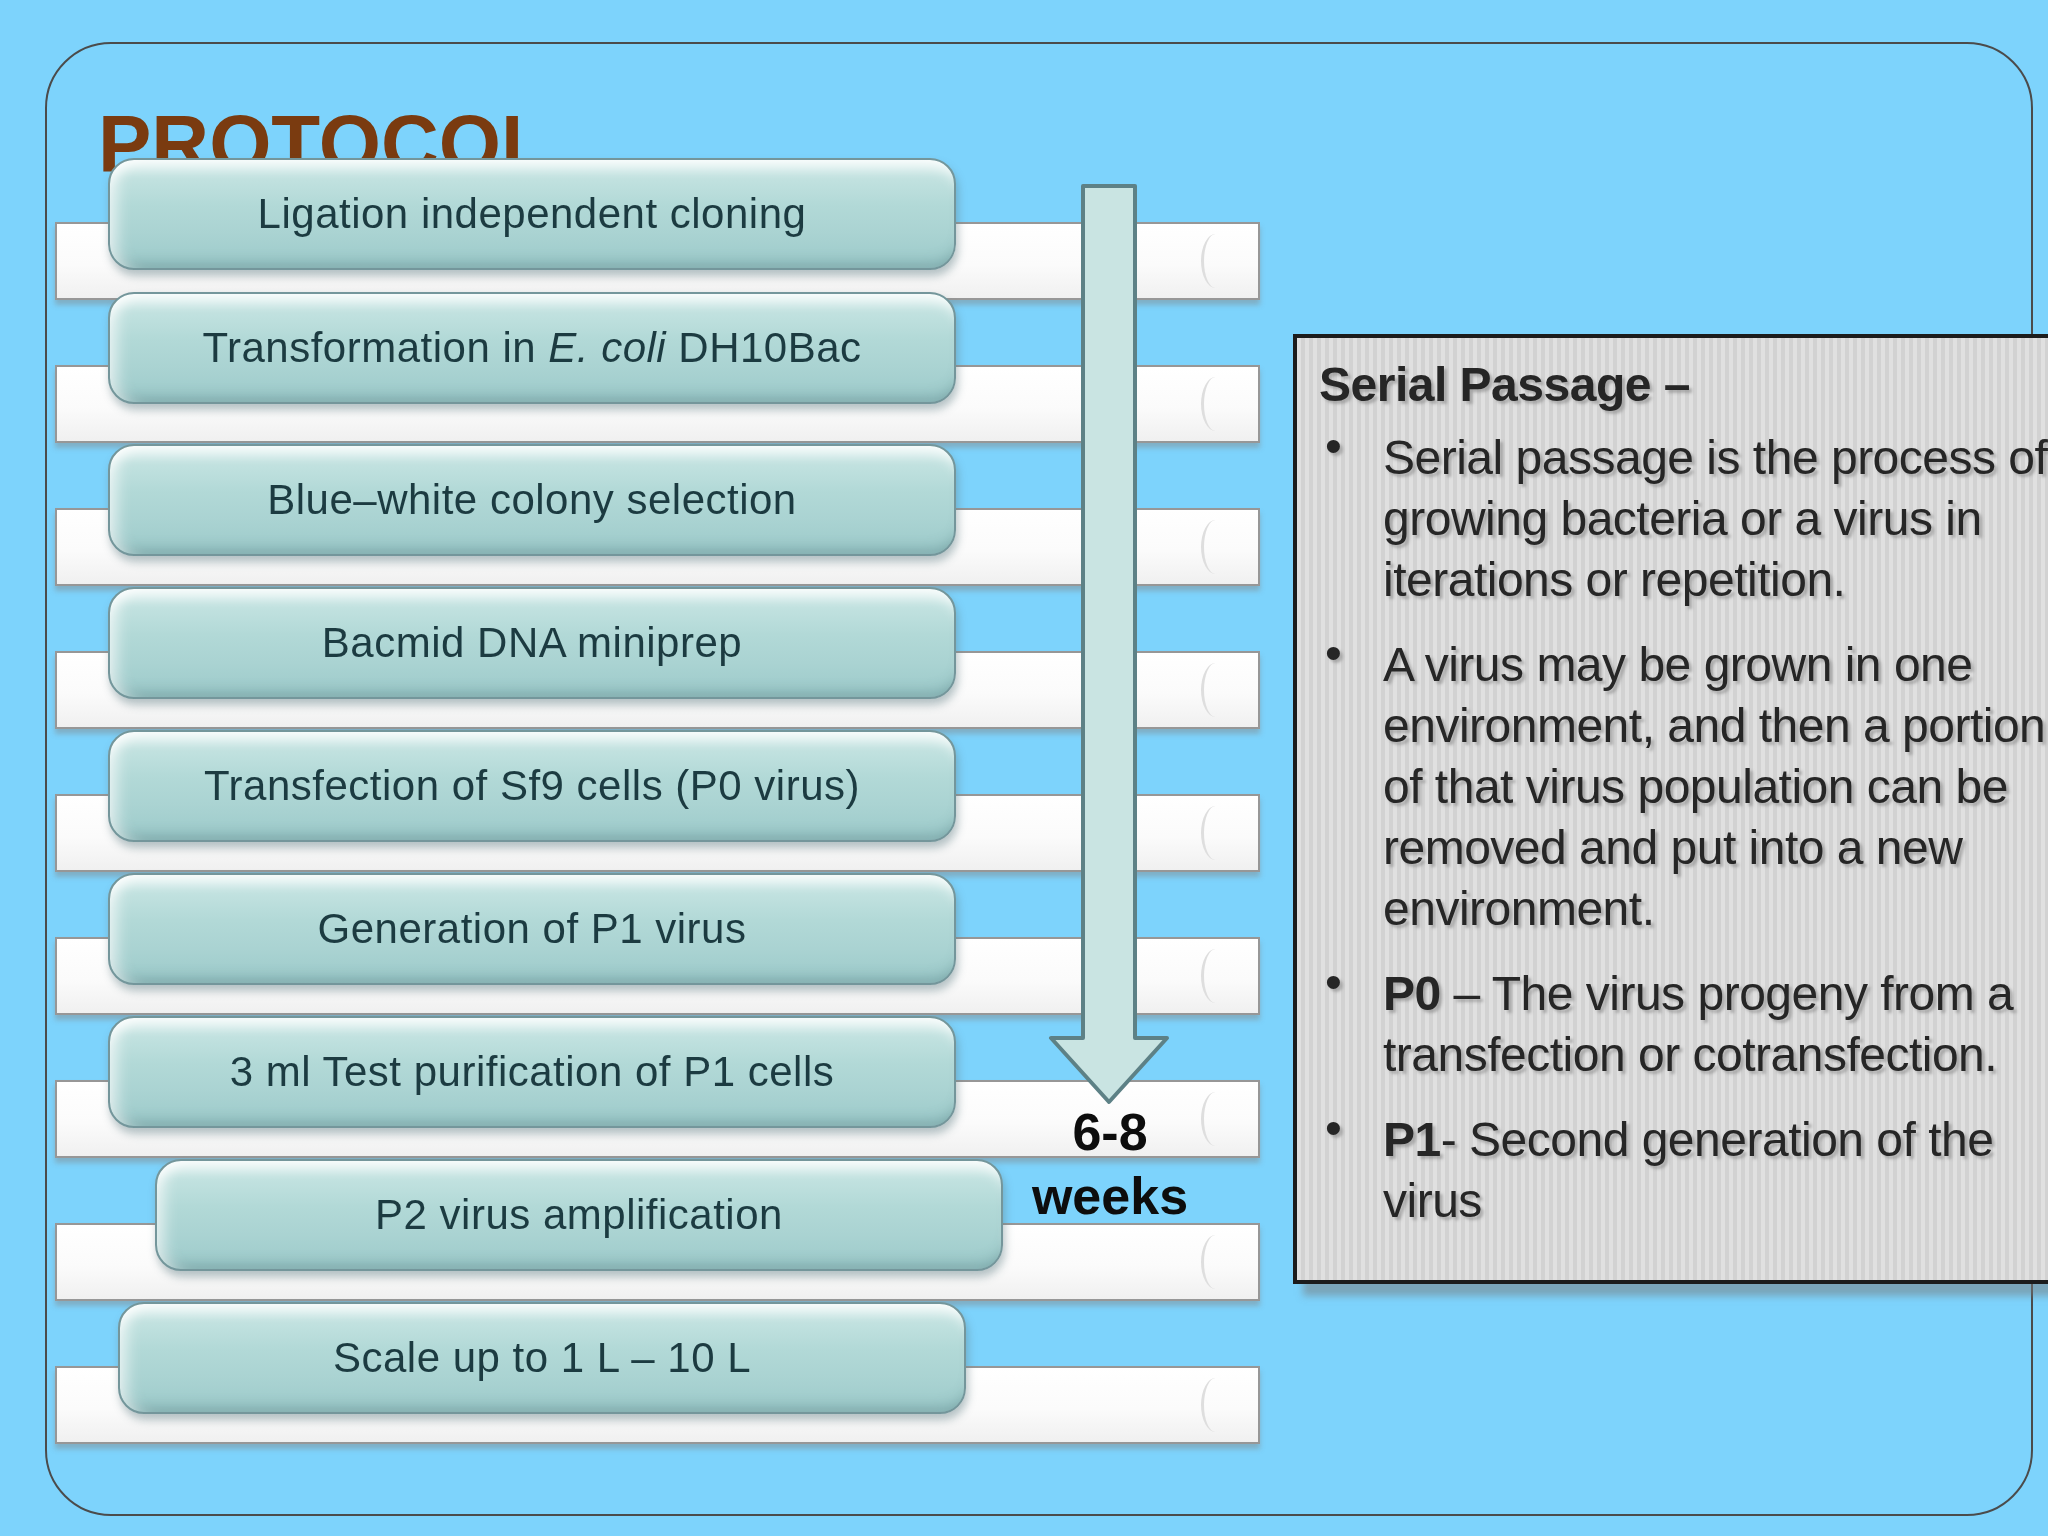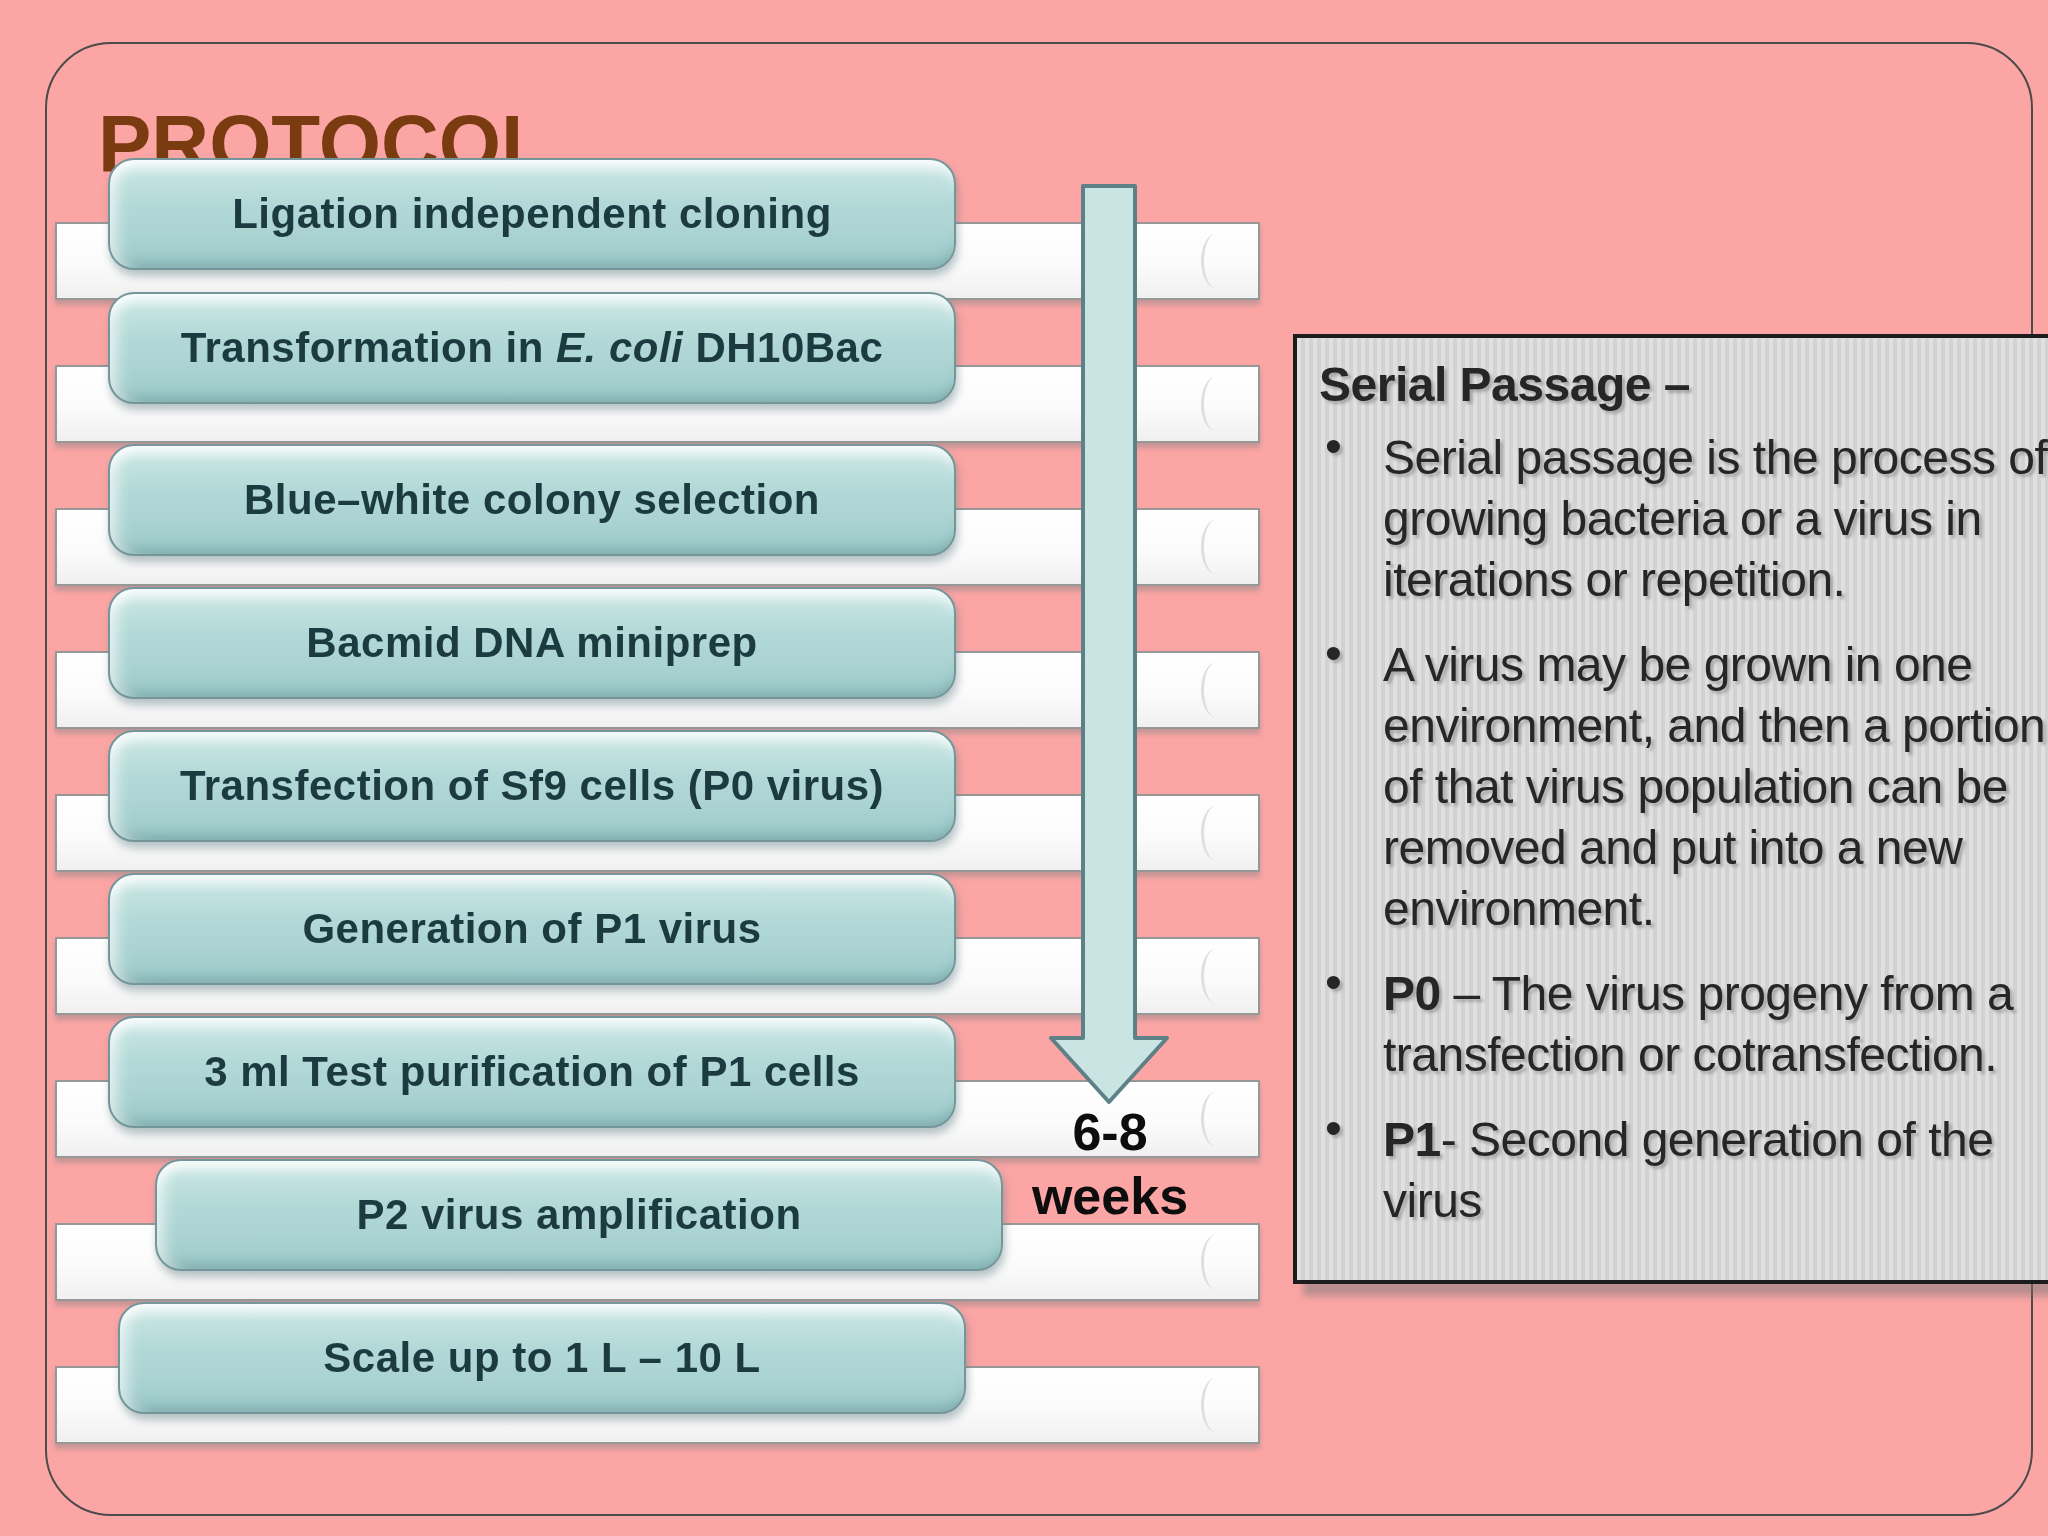--- a/index.html
+++ b/index.html
@@ -1,31 +1,31 @@
 <!DOCTYPE html>
 <html style="--title-brown: #7a3b10; --accent-teal: #aed5d3; --arrow-teal: #c9e4e2; --arrow-border: #5d8186; --panel-gray: #dcdcdc; --step-text: #1c3b41;"><head>
 <meta charset="utf-8">
 <style>
   html,body{margin:0;padding:0;background:#ffffff;}
   .slide{
-    position:relative;width:2048px;height:1536px;background:#fca5a5;overflow:hidden;
+    position:relative;width:2048px;height:1536px;background:#7dd3fc;overflow:hidden;
     font-family:"Liberation Sans",sans-serif;
   }
   .frame{
     position:absolute;left:45px;top:42px;width:1988px;height:1474px;
     border:2px solid #4b4b4b;border-radius:66px;box-sizing:border-box;
     background:transparent;
   }
   .page-title{
     position:absolute;left:98px;top:48px;
     font-size:80px;font-weight:bold;color:var(--title-brown,#7a3b10);
     letter-spacing:0px;line-height:1.05;
   }
   
-  #flow{position:absolute;inset:0;font-weight:bold;}
+  #flow{position:absolute;inset:0;}
   .step-bar{
     position:absolute;left:55px;width:1205px;height:78px;
     background:linear-gradient(180deg,#ffffff 0%,#fbfbfb 55%,#f0f0f0 100%);
     border:2px solid #979797;box-sizing:border-box;
     box-shadow:0 5px 5px rgba(130,130,130,.45);
   }
   .bar-cap{
     position:absolute;right:28px;top:10px;height:54px;width:26px;
     border-left:3px solid #dedede;border-radius:50%;
   }

